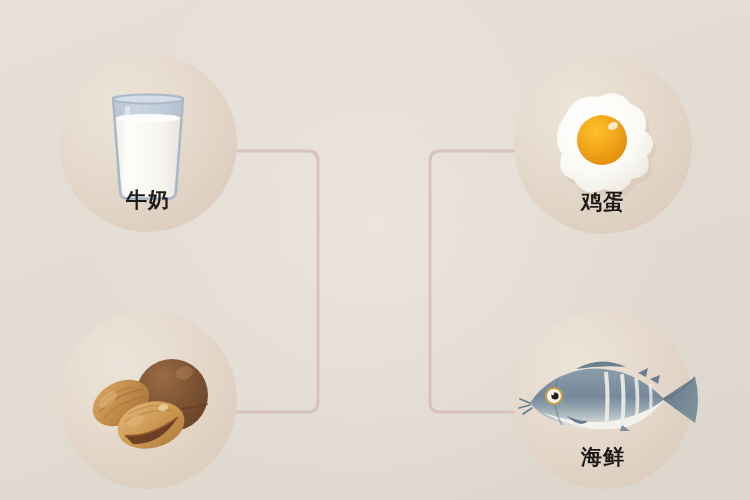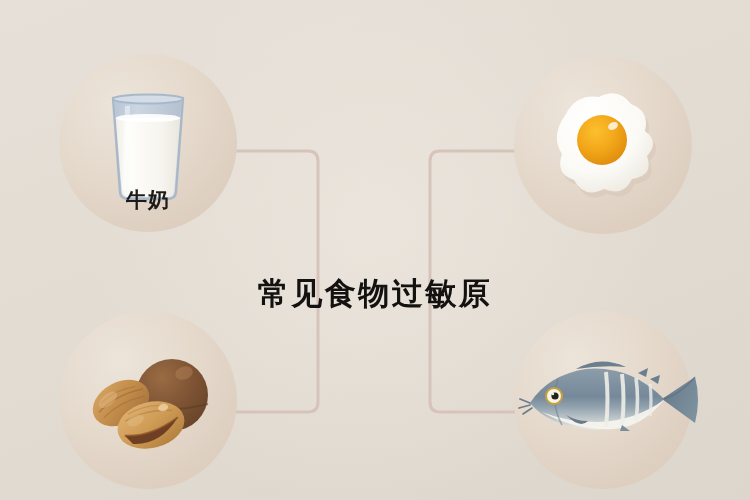--- a/index.html
+++ b/index.html
@@ -157,20 +157,21 @@
                Q 70 143 60 124 Q 41 118 48 98 Q 36 80 52 58 Z" fill="#cdbcac" opacity="0.32" transform="translate(3,5)"></path>
 
       <path d="M 52 58 Q 62 38 85 41 Q 104 31 117 48 Q 136 55 131 75
                Q 146 86 133 100 Q 140 120 118 123 Q 110 141 90 133
                Q 70 143 60 124 Q 41 118 48 98 Q 36 80 52 58 Z" fill="url(#whiteGrad)"></path>
 
       <circle cx="88" cy="84" r="25" fill="url(#yolkGrad)"></circle>
 
       <ellipse cx="99" cy="70" rx="5.2" ry="3.6" fill="#ffffff" opacity="0.78" transform="rotate(-26 99 70)"></ellipse>
     </svg>
+    <div class="node-label">鸡蛋</div>
   </div>
 
   <div class="node" id="node-nuts">
     <div class="node-disc"></div>
     <svg class="node-art" viewBox="0 0 178 178" aria-hidden="true">
       <defs>
         <radialGradient id="walnutGrad" cx="36%" cy="26%" r="78%">
           <stop offset="0%" stop-color="#97684097"></stop>
           <stop offset="0%" stop-color="#9a6c44"></stop>
           <stop offset="55%" stop-color="#7e5434"></stop>
@@ -255,17 +256,17 @@
 
       <path d="M 16 92 L 6 88" stroke="#6a7d8c" stroke-width="1.8" fill="none" stroke-linecap="round"></path>
       <path d="M 16 94 L 5 97" stroke="#6a7d8c" stroke-width="1.8" fill="none" stroke-linecap="round"></path>
       <path d="M 18 97 L 9 103" stroke="#6a7d8c" stroke-width="1.6" fill="none" stroke-linecap="round"></path>
 
       <circle cx="40" cy="85" r="8" fill="#f7f4e4"></circle>
       <circle cx="40" cy="85" r="8" fill="none" stroke="#c8a13e" stroke-width="2"></circle>
       <circle cx="41" cy="85" r="3.6" fill="#24211c"></circle>
       <circle cx="39" cy="83" r="1.2" fill="#ffffff" opacity="0.9"></circle>
     </svg>
-  </div>
-
-  <div id="title">常见食物过敏原</div>
+    <div class="node-label">海鲜</div>
+  </div>
+
 
 </div>
 
 </body></html>

